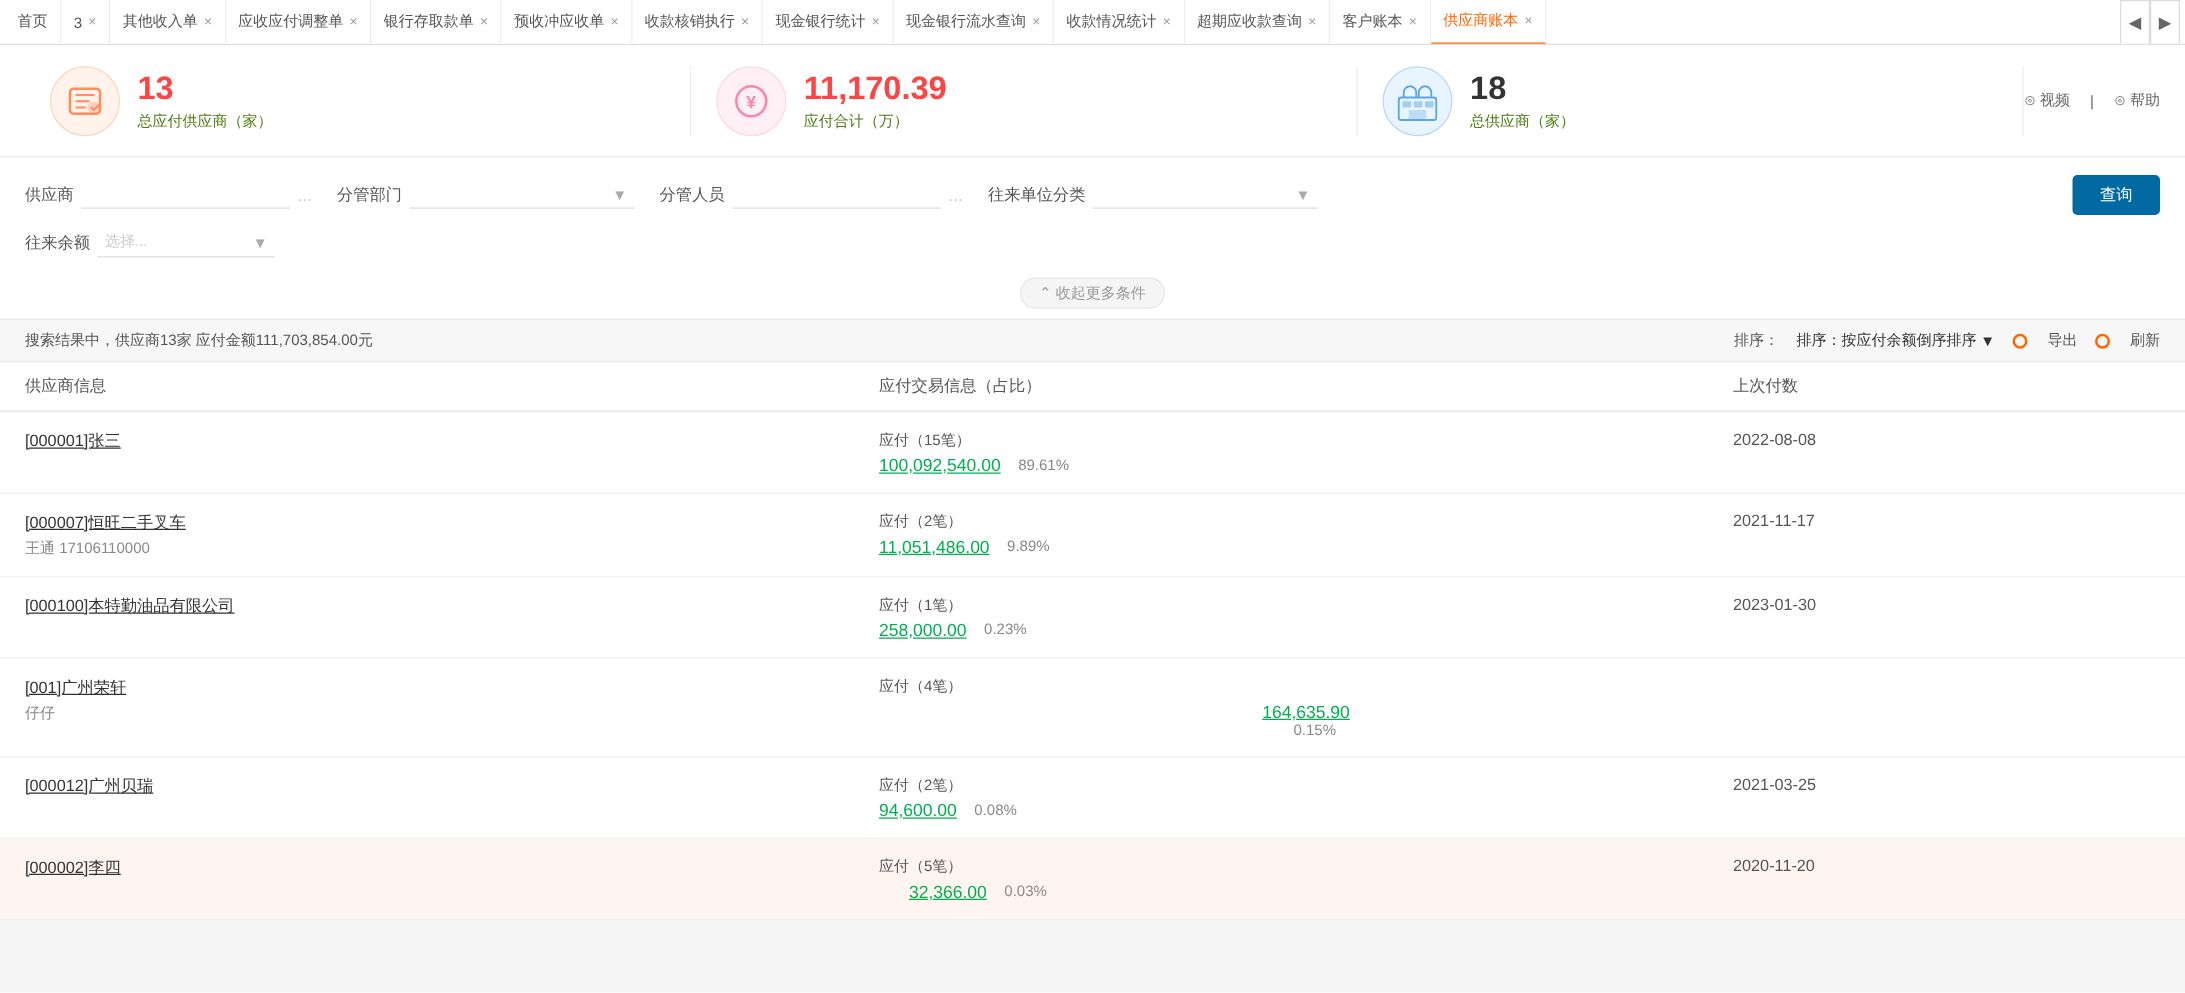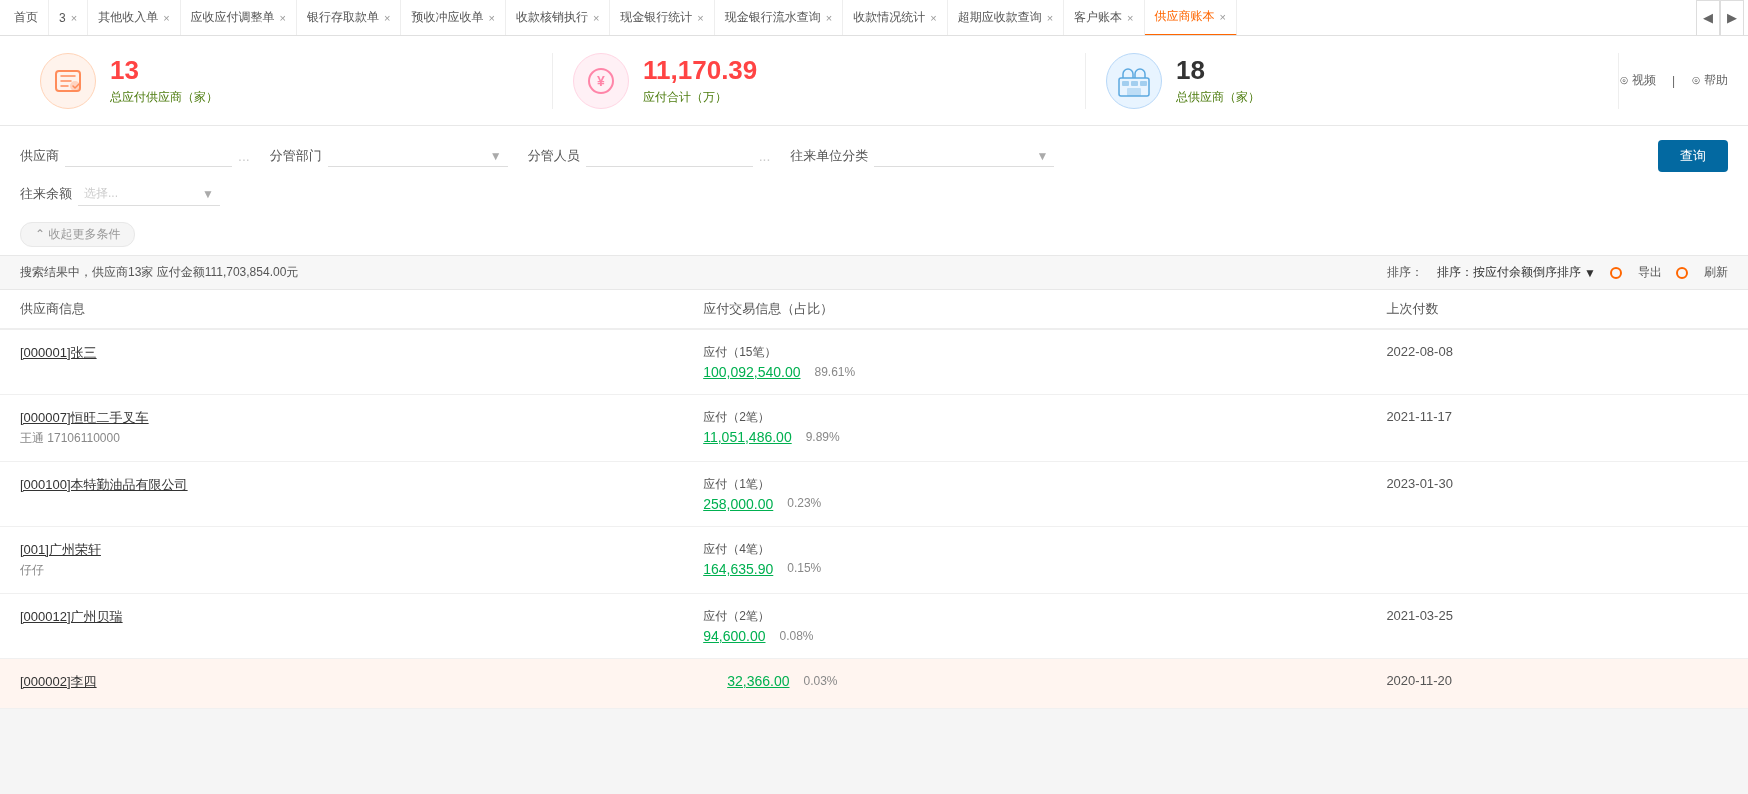--- a/index.html
+++ b/index.html
@@ -161,21 +161,21 @@
       color: #fff;
       border: none;
       padding: 7px 22px;
       border-radius: 4px;
       cursor: pointer;
       font-size: 13px;
       margin-left: auto;
     }
     .collapse-bar {
       display: flex;
-      justify-content: flex-start;
+      justify-content: center;
       padding: 6px 0 0;
     }
     .collapse-btn {
       display: flex;
       align-items: center;
       gap: 4px;
       font-size: 12px;
       color: #999;
       cursor: pointer;
       background: #f5f5f5;
@@ -515,21 +515,21 @@
       <div class="last-payment">2023-01-30</div>
     </div>
 
     <div class="table-row">
       <div>
         <div class="supplier-link">[001]广州荣轩</div>
         <div class="supplier-sub">仔仔</div>
       </div>
       <div>
         <div class="transaction-label">应付（4笔）</div>
-        <div style="display:flex; ">
+        <div style="display:flex; align-items:center;flex-direction:column;">
           <span class="transaction-amount">164,635.90</span>
           <span class="transaction-percent">0.15%</span>
         </div>
       </div>
       <div class="last-payment"></div>
     </div>
 
     <div class="table-row">
       <div>
         <div class="supplier-link">[000012]广州贝瑞</div>
@@ -544,20 +544,21 @@
       </div>
       <div class="last-payment">2021-03-25</div>
     </div>
 
     <div class="table-row highlighted">
       <div>
         <div class="supplier-link">[000002]李四</div>
         <div class="supplier-sub"></div>
       </div>
       <div>
+        <div class="transaction-label">应付（5笔）</div>
         <div style="display:flex; align-items:center;margin-left:24px;">
           <span class="transaction-amount">32,366.00</span>
           <span class="transaction-percent">0.03%</span>
         </div>
       </div>
       <div class="last-payment">2020-11-20</div>
     </div>
   </div>
 </div>
 

